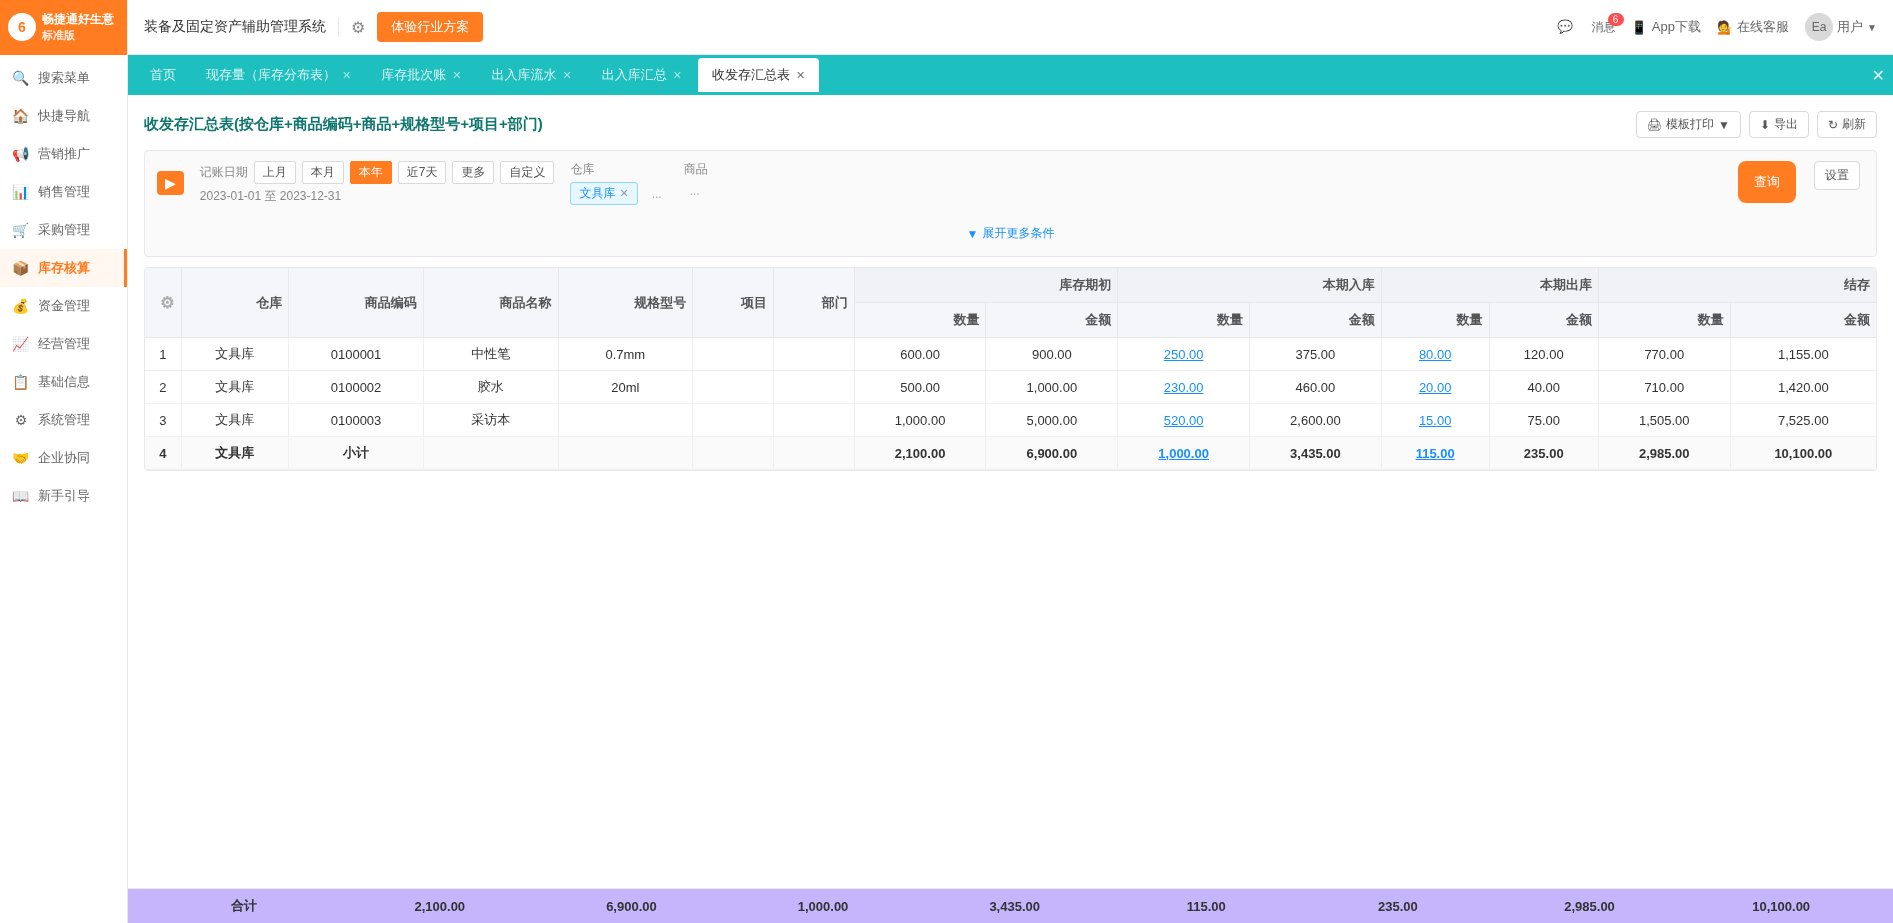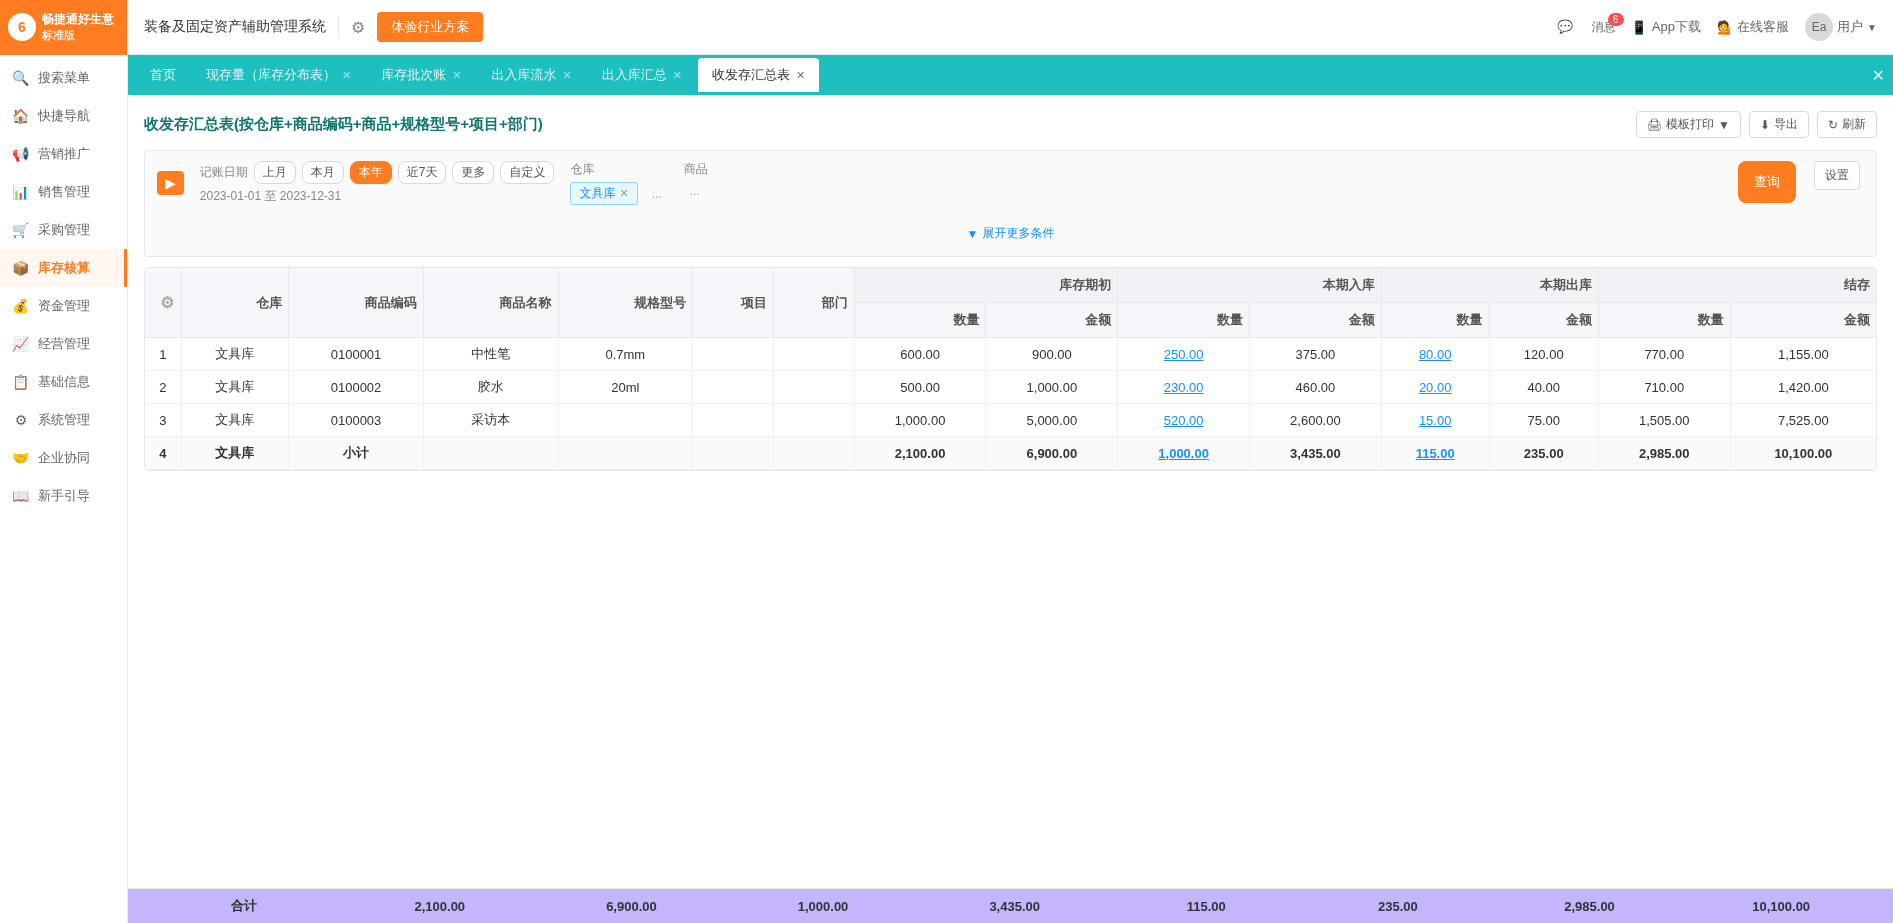--- a/index.html
+++ b/index.html
@@ -45,21 +45,21 @@
     .btn-print { display: flex; align-items: center; gap: 4px; border: 1px solid #d9d9d9; border-radius: 4px; padding: 4px 10px; cursor: pointer; font-size: 12px; color: #555; background: #fff; }
     .btn-export { display: flex; align-items: center; gap: 4px; border: 1px solid #d9d9d9; border-radius: 4px; padding: 4px 10px; cursor: pointer; font-size: 12px; color: #555; background: #fff; }
     .btn-refresh { display: flex; align-items: center; gap: 4px; border: 1px solid #d9d9d9; border-radius: 4px; padding: 4px 10px; cursor: pointer; font-size: 12px; color: #555; background: #fff; }
 
     
     .filter-bar { display: flex; align-items: flex-start; background: #fafafa; border: 1px solid #e8e8e8; border-radius: 4px; padding: 10px 12px; margin-bottom: 10px; gap: 16px; flex-wrap: wrap; position: relative; }
     .filter-toggle { background: #ff7c20; color: #fff; border: none; border-radius: 4px; padding: 4px 8px; cursor: pointer; font-size: 14px; align-self: center; }
     .filter-section { display: flex; align-items: flex-start; flex-direction: column; gap: 4px; }
     .filter-label { font-size: 12px; color: #888; white-space: nowrap; }
     .filter-date-row { display: flex; align-items: center; gap: 6px; flex-wrap: wrap; }
-    .filter-date-btn { padding: 2px 8px; border: 1px solid #d9d9d9; border-radius: 8px; cursor: pointer; font-size: 12px; color: #555; background: #fff; white-space: nowrap; }
+    .filter-date-btn { padding: 2px 8px; border: 1px solid #d9d9d9; border-radius: 2px; cursor: pointer; font-size: 12px; color: #555; background: #fff; white-space: nowrap; }
     .filter-date-btn.active { background: #ff7c20; color: #fff; border-color: #ff7c20; }
     .filter-date-range { font-size: 12px; color: #888; }
     .filter-warehouse { display: flex; align-items: center; gap: 8px; }
     .warehouse-tag { display: flex; align-items: center; gap: 4px; background: #e6f7ff; border: 1px solid #91d5ff; border-radius: 3px; padding: 2px 8px; font-size: 12px; color: #1890ff; }
     .warehouse-tag .tag-close { cursor: pointer; color: #999; font-size: 11px; }
     .filter-more { color: #aaa; font-size: 12px; cursor: pointer; padding: 2px 6px; }
     .filter-query-btn { background: #ff7c20; color: #fff; border: none; border-radius: 8px; padding: 12px 16px; cursor: pointer; font-size: 13px; position: absolute; right: 80px; top: 10px; }
     .filter-settings-btn { position: absolute; right: 16px; top: 10px; border: 1px solid #d9d9d9; border-radius: 4px; padding: 5px 10px; cursor: pointer; font-size: 12px; color: #555; background: #fff; }
     .expand-btn { display: flex; align-items: center; gap: 4px; color: #1890ff; font-size: 12px; cursor: pointer; margin: 0 auto; }
     .expand-row { display: flex; justify-content: center; padding: 4px 0; }

